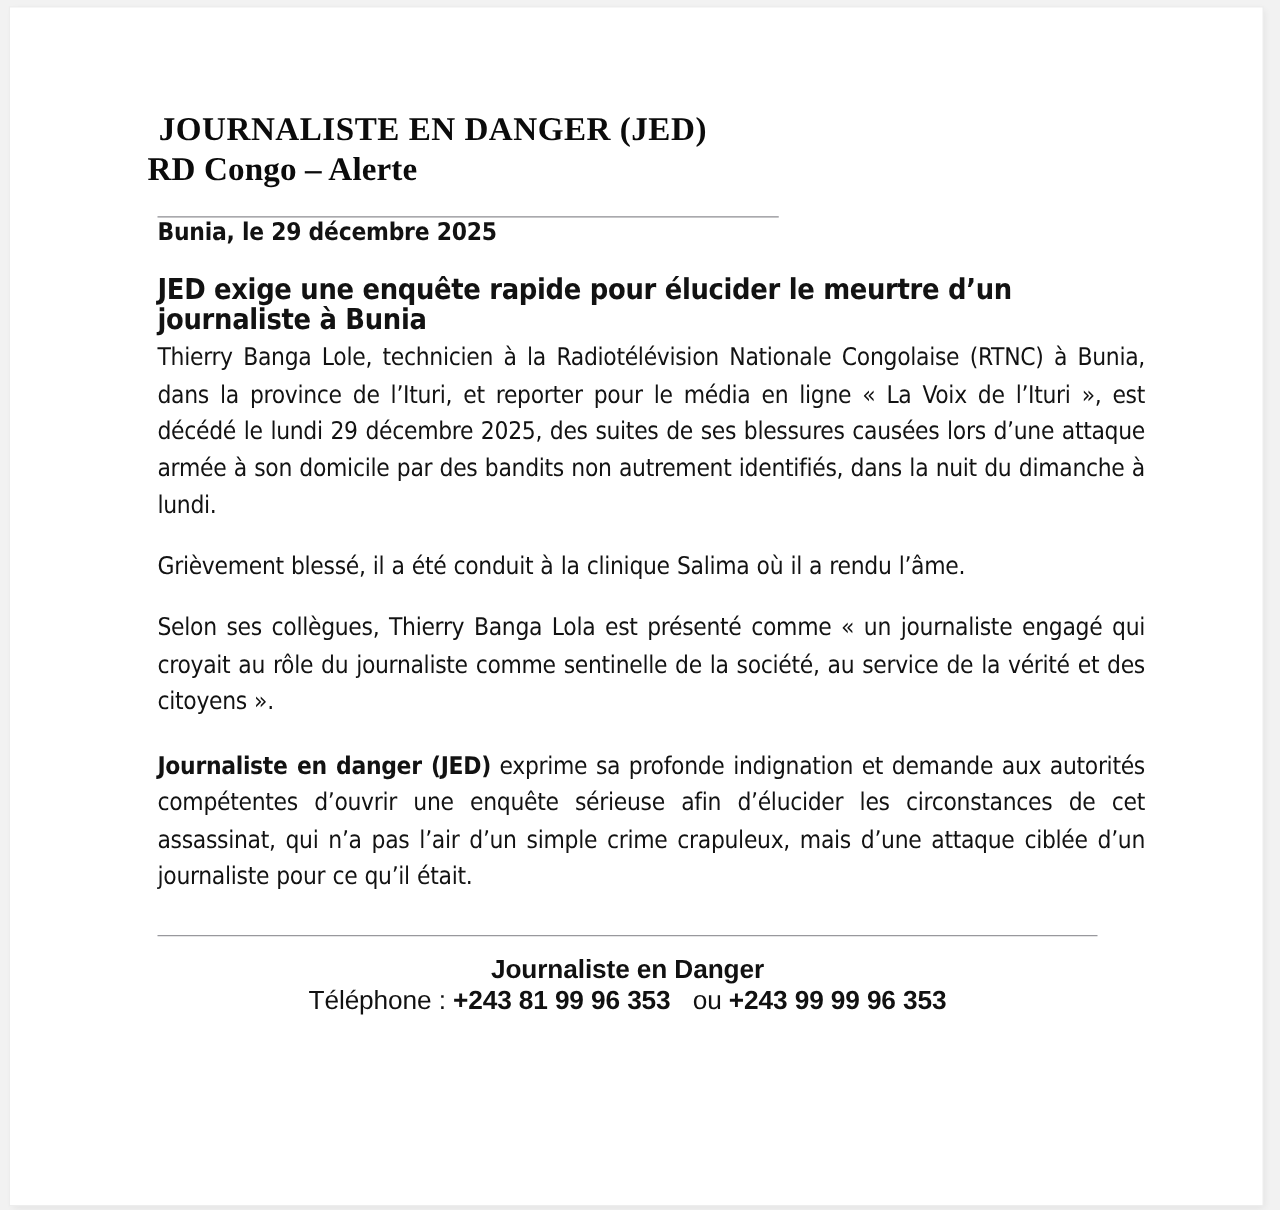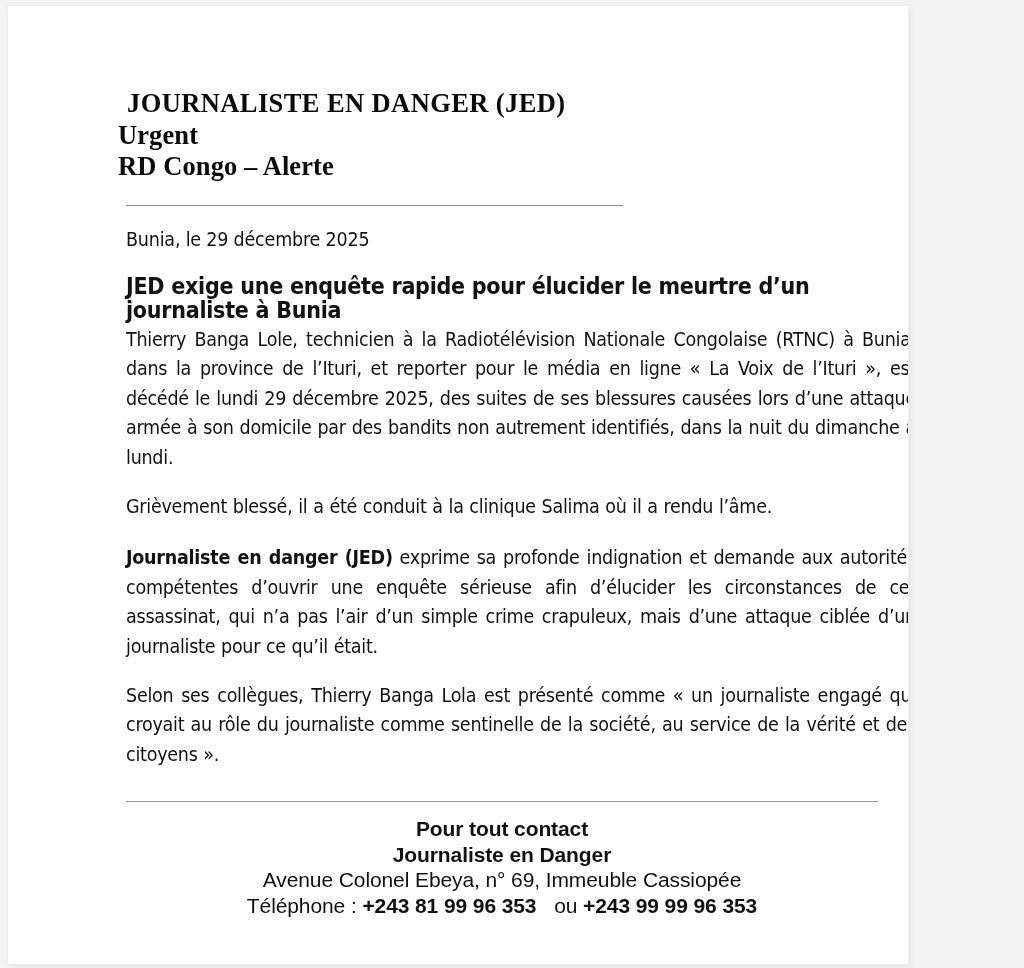--- a/index.html
+++ b/index.html
@@ -12,21 +12,21 @@
     background: #f2f2f2;
     font-family: "Liberation Sans", sans-serif;
     overflow: hidden;
   }
 
   
   .page {
     position: absolute;
     left: 8px;
     top: 6px;
-    width: 900px;
+    width: 1002px;
     height: 958px;
     background: #ffffff;
     box-shadow: 0 0 0 1px #ededed, 2px 2px 6px rgba(0,0,0,0.07);
     overflow: hidden;
   }
 
   .content {
     position: absolute;
     left: 110px;
     top: 0;
@@ -69,23 +69,22 @@
 
   
   .body-zone {
     margin-left: 8px;
     width: 790px;
     font-family: "Liberation Sans Narrow", "DejaVu Sans Condensed", "Liberation Sans", sans-serif;
     font-stretch: condensed;
     color: #121212;
   }
   .dateline {
-    margin-top: 22px;
     font-size: 19.5px;
-    font-weight: normal;
+    font-weight: bold;
     line-height: 24px;
     letter-spacing: -0.2px;
   }
   .subhead {
     margin-top: 22px;
     font-size: 23px;
     font-weight: bold;
     line-height: 24px;
     letter-spacing: -0.25px;
   }
@@ -136,50 +135,47 @@
   }
 </style>
 </head>
 <body>
 
 <div class="page">
   <div class="content">
 
     <div class="masthead">
       <div class="masthead-line title">JOURNALISTE EN DANGER (JED)</div>
-      <div class="masthead-line">Urgent</div>
       <div class="masthead-line">RD Congo – Alerte</div>
     </div>
 
     <div class="rule-short"></div>
 
     <div class="body-zone">
 
       <div class="dateline">Bunia, le 29 décembre 2025</div>
 
       <div class="subhead">JED exige une enquête rapide pour élucider le meurtre d’un journaliste à Bunia</div>
 
       <p class="para">Thierry Banga Lole, technicien à la Radiotélévision Nationale Congolaise (RTNC) à Bunia, dans la province de l’Ituri, et reporter pour le média en ligne « La Voix de l’Ituri », est décédé le lundi 29 décembre 2025, des suites de ses blessures causées lors d’une attaque armée à son domicile par des bandits non autrement identifiés, dans la nuit du dimanche à lundi.</p>
 
       <p class="para">Grièvement blessé, il a été conduit à la clinique Salima où il a rendu l’âme.</p>
 
+      <p class="para">Selon ses collègues, Thierry Banga Lola est présenté comme « un journaliste engagé qui croyait au rôle du journaliste comme sentinelle de la société, au service de la vérité et des citoyens ».</p>
+
       <p class="para last-para">
         <b>Journaliste en danger (JED)</b><span> exprime sa profonde indignation et demande aux autorités compétentes d’ouvrir une enquête sérieuse afin d’élucider les circonstances de cet assassinat, qui n’a pas l’air d’un simple crime crapuleux, mais d’une attaque ciblée d’un journaliste pour ce qu’il était.</span>
       </p>
-
-      <p class="para">Selon ses collègues, Thierry Banga Lola est présenté comme « un journaliste engagé qui croyait au rôle du journaliste comme sentinelle de la société, au service de la vérité et des citoyens ».</p>
 
     </div>
 
     <div class="rule-long"></div>
 
     <div class="footer">
-      <div class="footer-bold">Pour tout contact</div>
       <div class="footer-bold">Journaliste en Danger</div>
-      <div class="footer-line">Avenue Colonel Ebeya, n° 69, Immeuble Cassiopée</div>
       <div class="footer-line tel">
         <span class="lbl">Téléphone : </span><span>+243 81 99 96 353</span><span class="conj"> ou </span><span>+243 99 99 96 353</span>
       </div>
 
     </div>
 
   </div>
 </div>
 
 </body></html>

